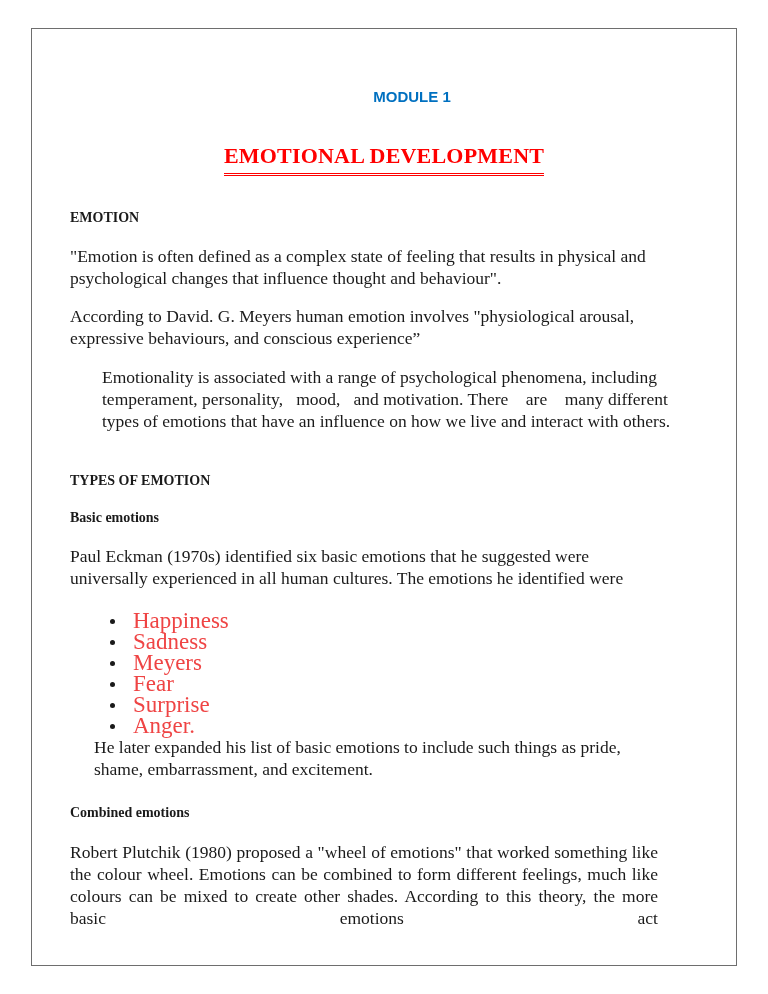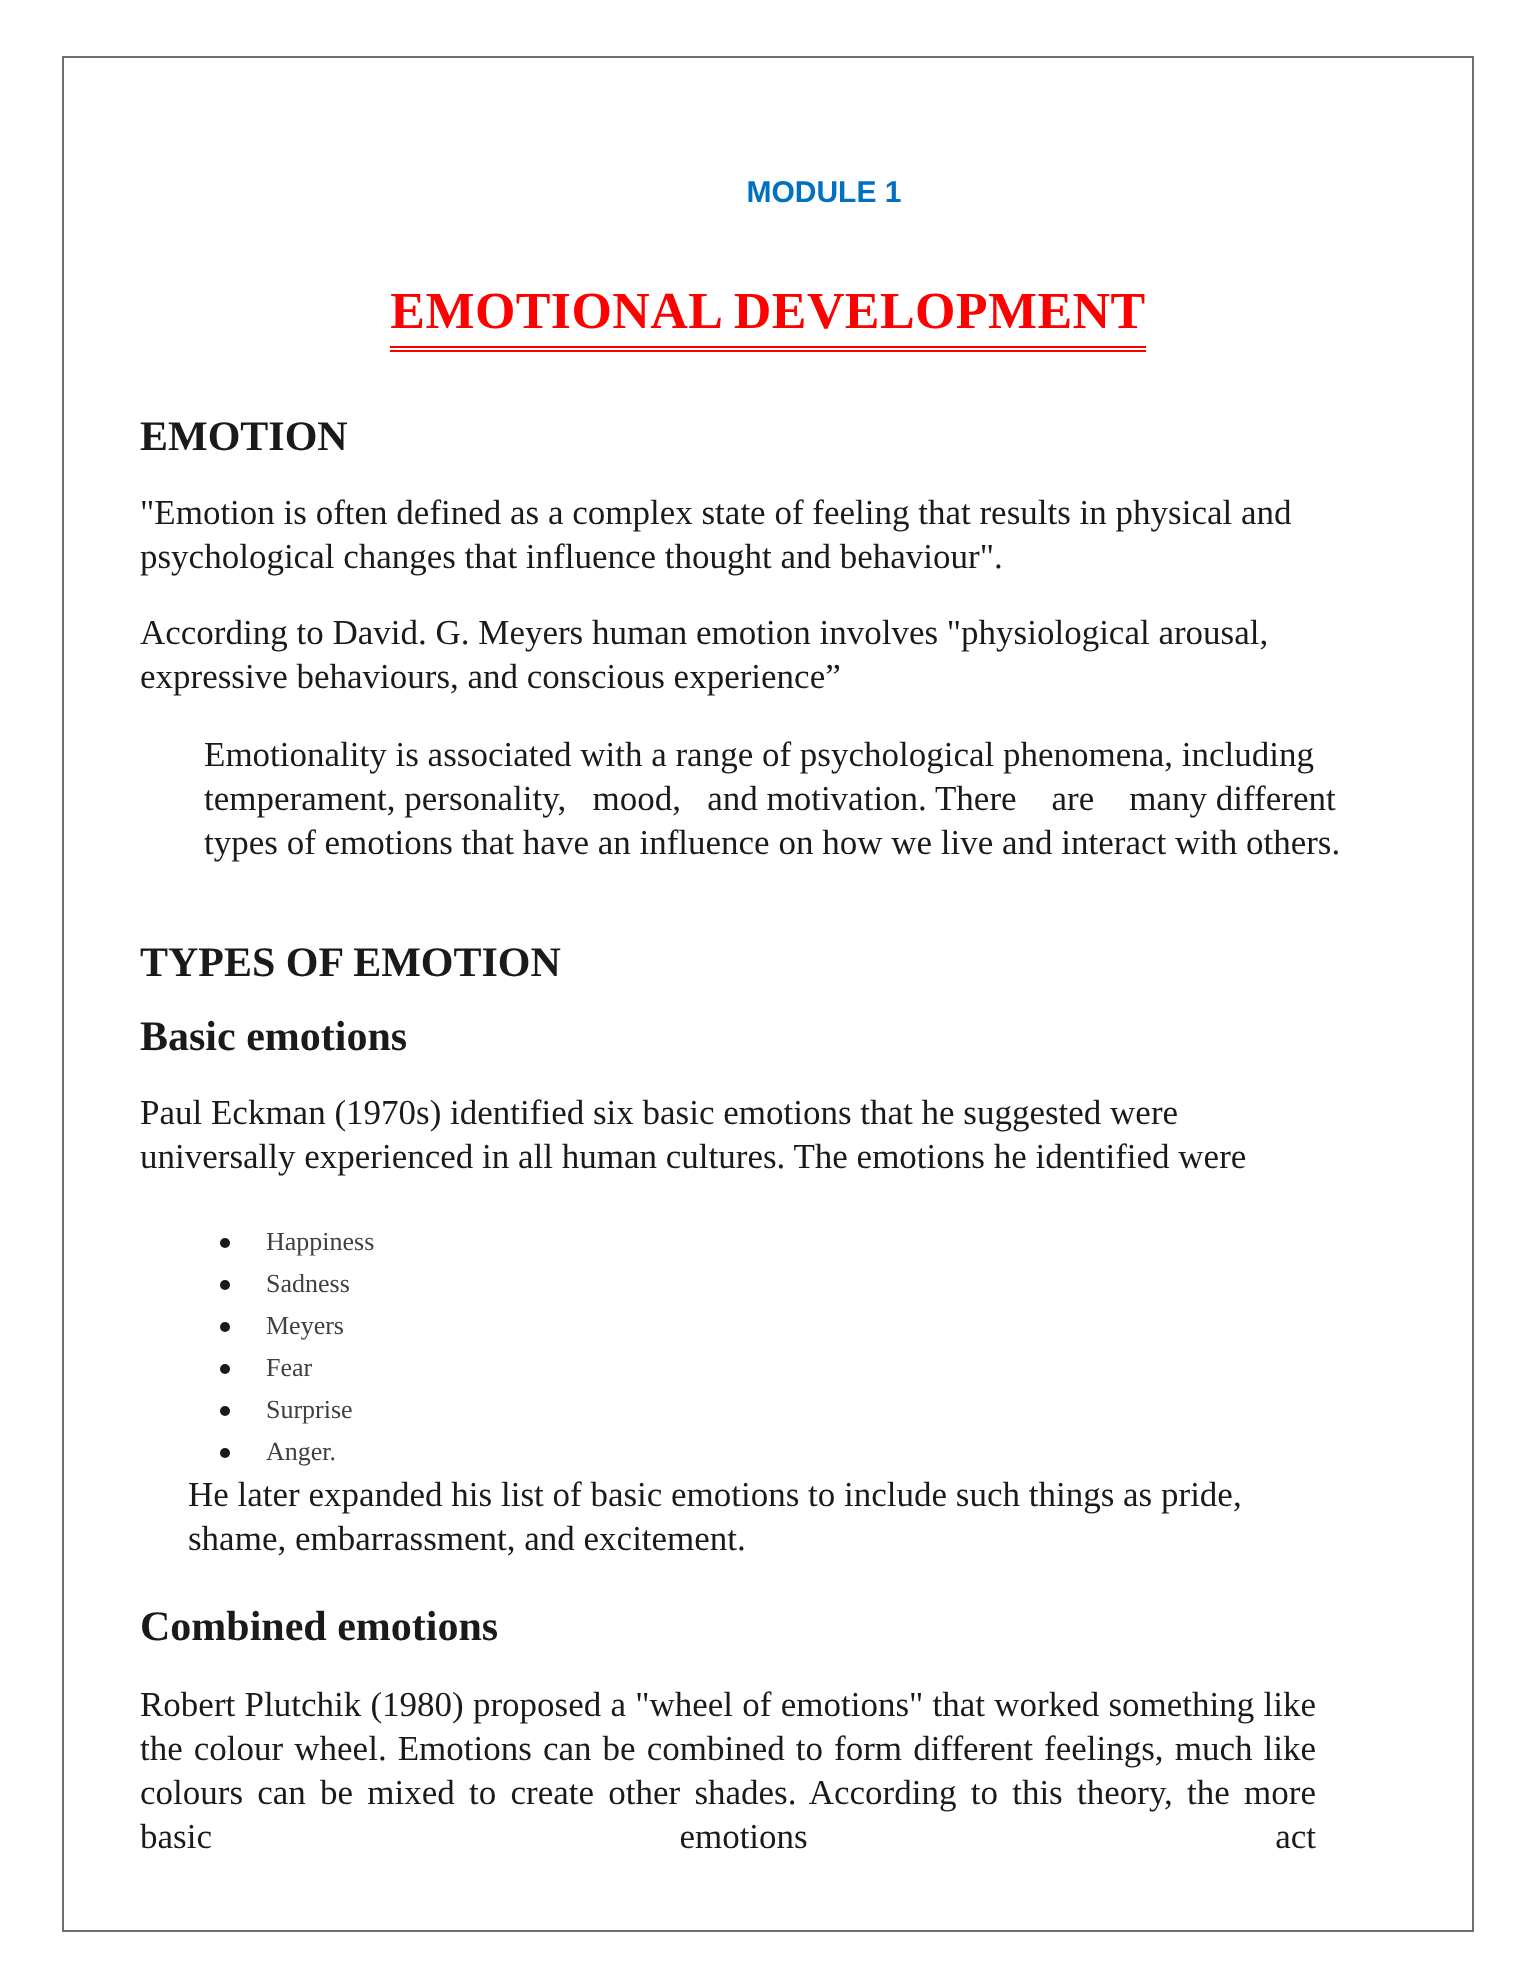--- a/index.html
+++ b/index.html
@@ -35,59 +35,59 @@
     padding-left: 28px;
   }
   .doc-title {
     position: absolute;
     left: 0;
     width: 768px;
     top: 140px;
     text-align: center;
     font-family: "Liberation Serif", "DejaVu Serif", serif;
     font-weight: bold;
-    font-size: 26px;
+    font-size: 22px;
     color: #ff0000;
     letter-spacing: 0.2px;
   }
   .doc-title span {
     display: inline-block;
     padding-bottom: 1px;
     border-bottom: 3px double #ff0000;
     line-height: 32px;
   }
   .block {
     position: absolute;
     left: 70px;
     width: 640px;
     font-family: "Liberation Serif", "DejaVu Serif", serif;
     font-size: 17.5px;
     line-height: 22px;
     color: #1a1a1a;
   }
   .heading {
     font-weight: bold;
-    font-size: 21px;
+    font-size: 14px;
   }
   .justify {
     text-align: justify;
     text-align-last: justify;
     width: 588px;
   }
   ul.bullets {
     position: absolute;
     left: 70px;
     top: 610px;
     margin: 0;
     padding: 0;
     list-style: none;
     font-family: "Liberation Serif", "DejaVu Serif", serif;
-    font-size: 13px;
+    font-size: 23px;
     line-height: 21px;
-    color: #404040;
+    color: #ef4444;
   }
   ul.bullets li {
     position: relative;
     padding-left: 63px;
     height: 21px;
   }
   ul.bullets li .dot {
     position: absolute;
     left: 40px;
     top: 9px;

